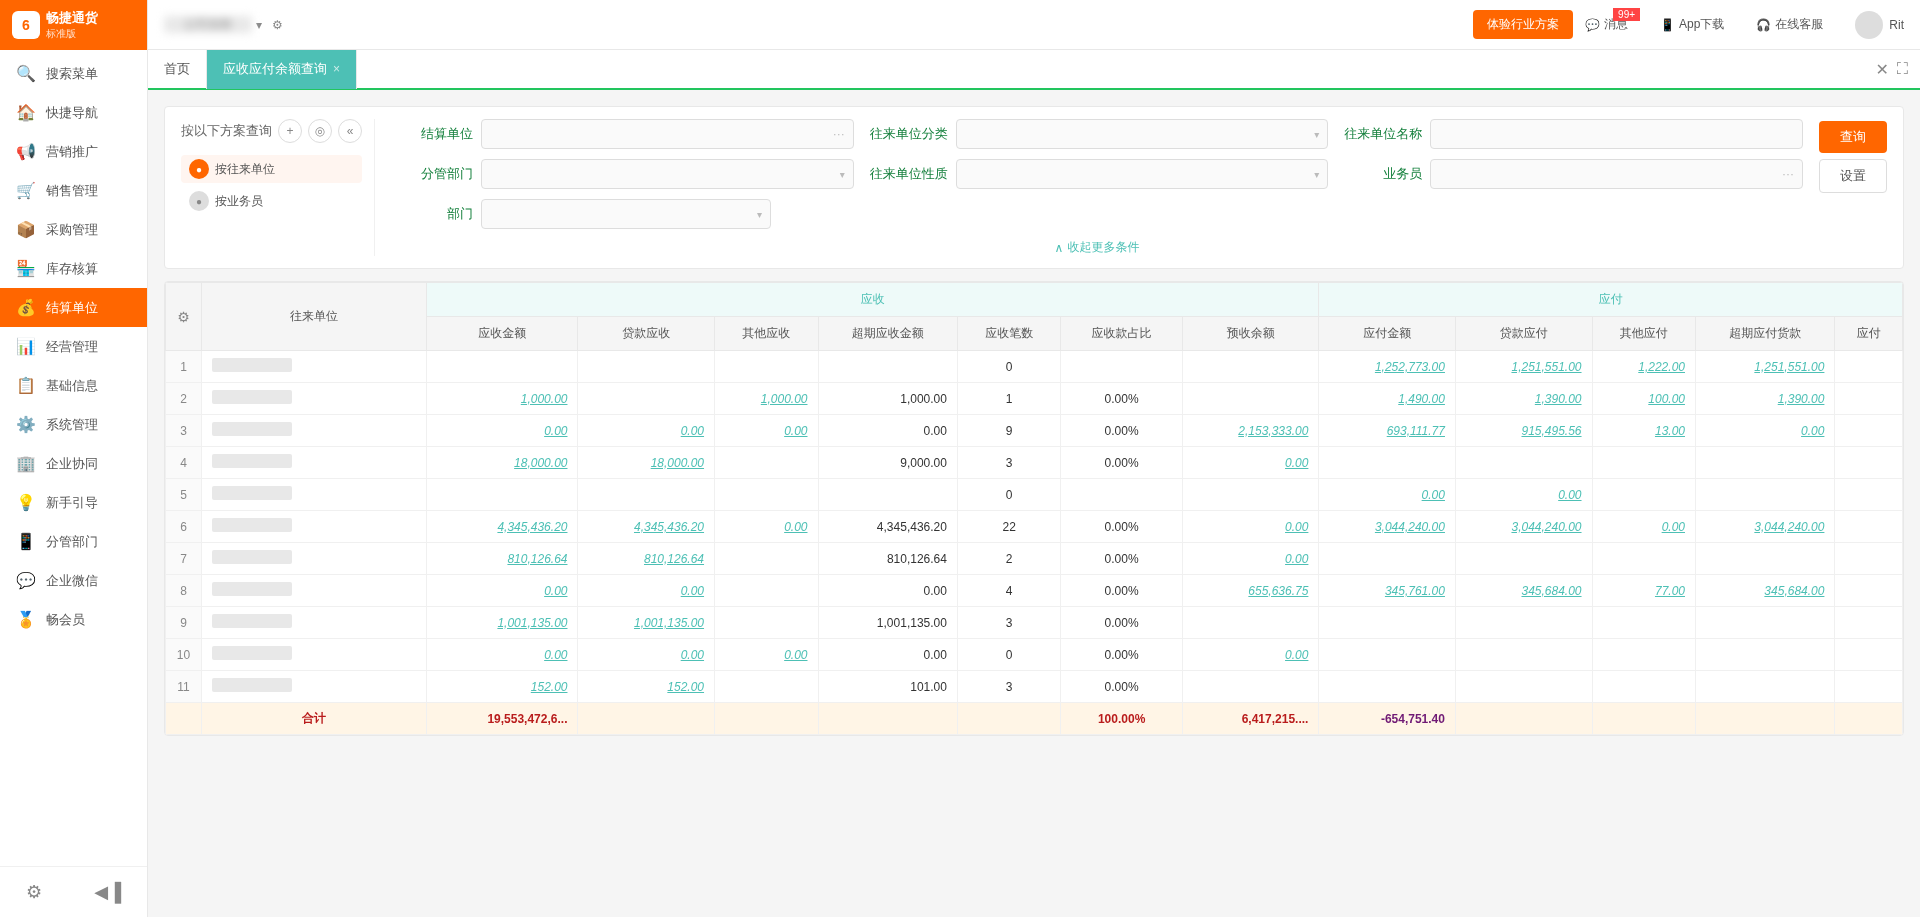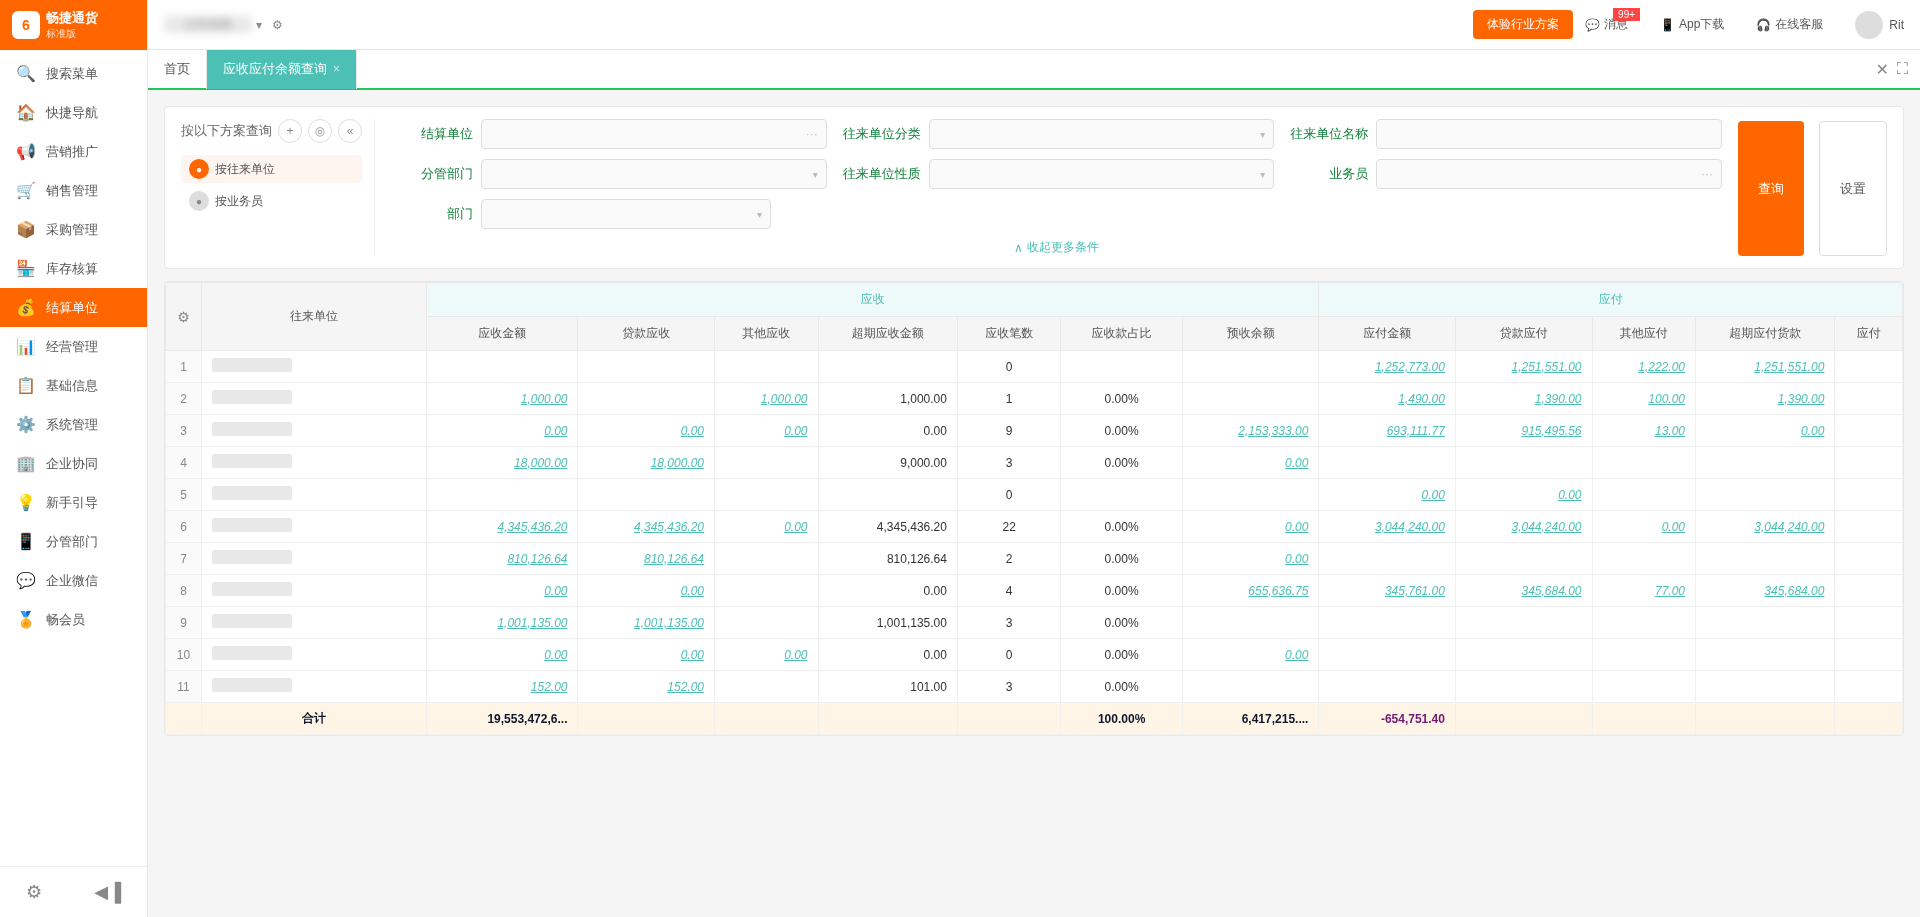--- a/index.html
+++ b/index.html
@@ -95,21 +95,21 @@
     
     .table-wrapper { background: #fff; border: 1px solid #e8e8e8; border-radius: 4px; overflow: auto; }
     .data-table { width: 100%; border-collapse: collapse; font-size: 12px; }
     .data-table th { background: #f5f5f5; color: #555; font-weight: normal; padding: 8px 10px; border: 1px solid #e8e8e8; text-align: center; white-space: nowrap; }
     .data-table th.group { background: #eefaf9; color: #4dc0b5; }
     .data-table td { padding: 7px 10px; border: 1px solid #f0f0f0; color: #333; white-space: nowrap; }
     .data-table td.number { text-align: right; }
     .data-table td.center { text-align: center; }
     .data-table td.link { color: #4dc0b5; text-decoration: underline; cursor: pointer; text-align: right; font-style: italic; }
     .data-table td.seq { color: #888; text-align: center; background: #fafafa; }
-    .data-table .footer-row td { background: #fff5e6; font-weight: bold; color: #0f172a; }
+    .data-table .footer-row td { background: #fff5e6; font-weight: bold; color: #b91c1c; }
     .data-table .footer-row td.total-label { text-align: center; }
     .settings-icon { color: #888; cursor: pointer; font-size: 14px; }
 
     
     ::-webkit-scrollbar { width: 6px; height: 6px; }
     ::-webkit-scrollbar-track { background: #f1f1f1; }
     ::-webkit-scrollbar-thumb { background: #ccc; border-radius: 3px; }
   </style>
 </head>
 <body>
@@ -315,21 +315,21 @@
             </div>
           </div>
           <div class="filter-collapse">
             <div class="filter-collapse-btn">
               <span>∧</span>
               <span>收起更多条件</span>
             </div>
           </div>
         </div>
 
-        <div style="display:flex;flex-direction:row;gap:15px;padding-top:2px;">
+        <div style="display:flex;flex-direction:column;gap:6px;padding-top:2px;">
           <button style="background:#ff6600;color:#fff;border:none;border-radius:4px;padding:7px 20px;cursor:pointer;font-size:13px;white-space:nowrap;">查询</button>
           <button style="background:#fff;color:#555;border:1px solid #ddd;border-radius:4px;padding:7px 20px;cursor:pointer;font-size:13px;white-space:nowrap;">设置</button>
         </div>
       </div>
     </div>
 
     <div class="table-wrapper">
       <table class="data-table">
         <thead>
           <tr>

